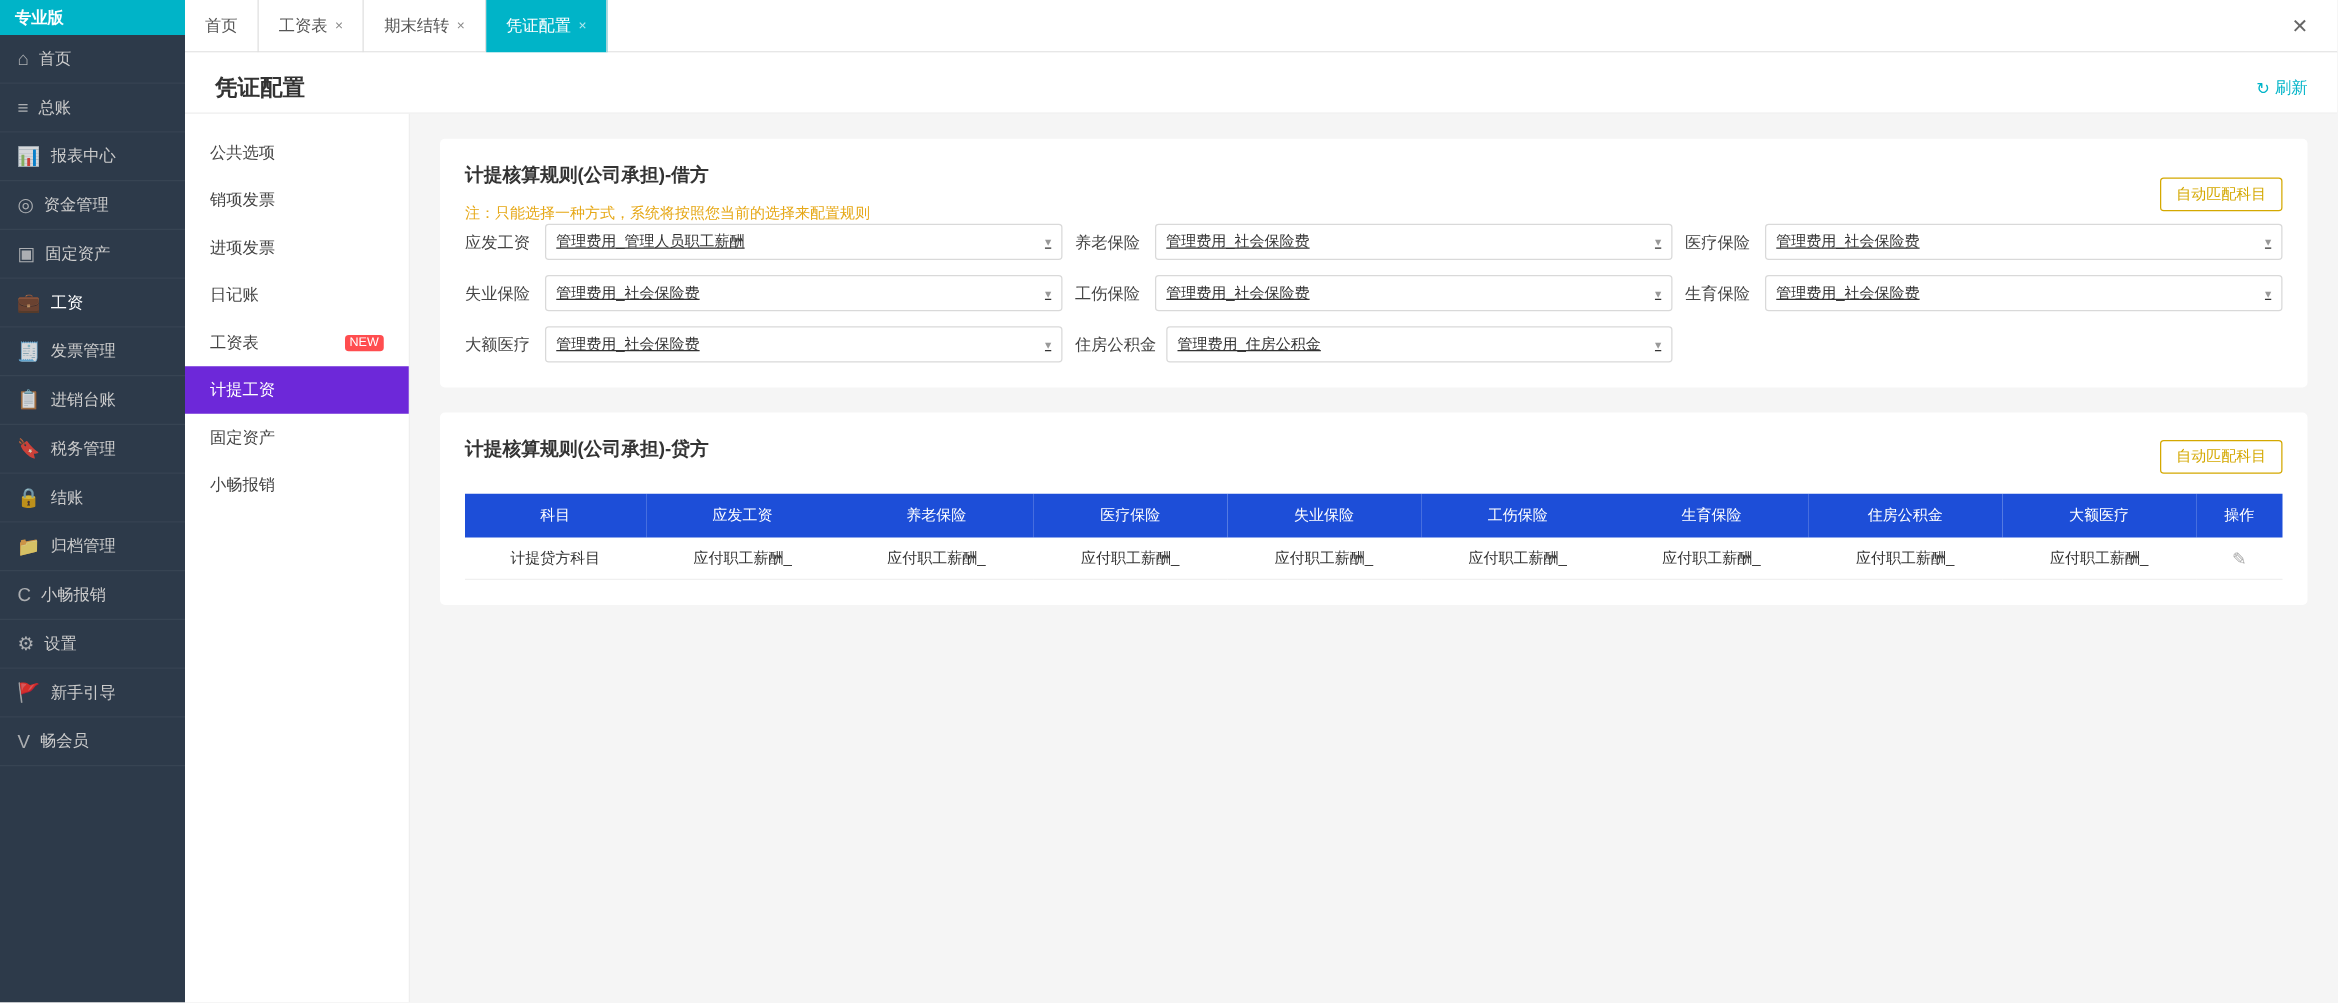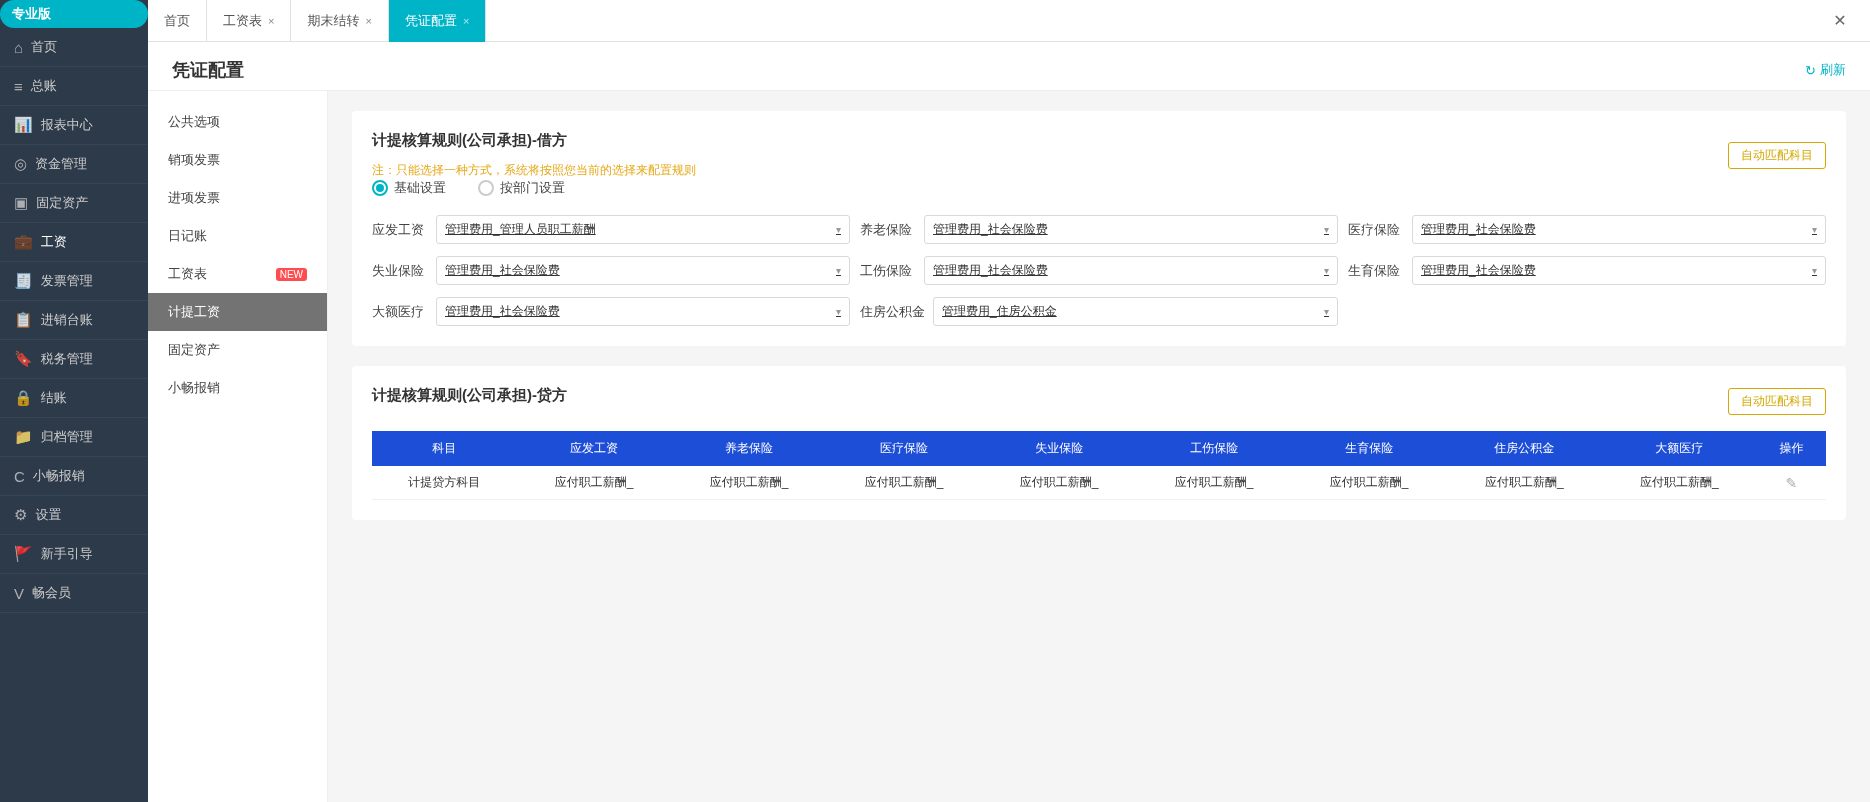--- a/index.html
+++ b/index.html
@@ -18,21 +18,20 @@
     }
     .sidebar-header {
       background: #00b4c8;
       color: #fff;
       font-size: 13px;
       font-weight: bold;
       padding: 6px 12px;
       height: 28px;
       display: flex;
       align-items: center;
-      border-radius: 14px;
     }
     .sidebar-item {
       display: flex;
       align-items: center;
       padding: 10px 14px;
       cursor: pointer;
       color: #ccc;
       font-size: 13px;
       gap: 8px;
       border-bottom: 1px solid rgba(255,255,255,0.05);
@@ -132,21 +131,21 @@
     .side-nav-item {
       padding: 10px 20px;
       cursor: pointer;
       color: #444;
       font-size: 13px;
       display: flex;
       align-items: center;
       justify-content: space-between;
     }
     .side-nav-item.active {
-      background: #737373;
+      background: #6d28d9;
       color: #fff;
     }
     .side-nav-item .new-badge {
       background: #ff4d4f;
       color: #fff;
       font-size: 10px;
       padding: 1px 4px;
       border-radius: 3px;
       margin-left: 4px;
     }
@@ -411,32 +410,20 @@
 
       <div class="section">
         <div style="display:flex;justify-content:space-between;align-items:center;">
           <div>
             <div class="section-header">计提核算规则(公司承担)-借方</div>
             <div class="section-note">注：只能选择一种方式，系统将按照您当前的选择来配置规则</div>
           </div>
           <button class="auto-match-btn">自动匹配科目</button>
         </div>
 
-        <div class="radio-group">
-          <label class="radio-option">
-            <div class="radio-circle selected">
-                <span></span>
-              </div>
-            <span>基础设置</span>
-          </label>
-          <label class="radio-option">
-            <div class="radio-circle"></div>
-            <span>按部门设置</span>
-          </label>
-        </div>
 
         <div class="form-row" style="margin-bottom:12px;">
           <div class="form-field">
             <span class="field-label">应发工资</span>
             <div class="field-select">
               <span>管理费用_管理人员职工薪酬</span>
               <span class="dropdown-arrow">▾</span>
             </div>
           </div>
           <div class="form-field">

